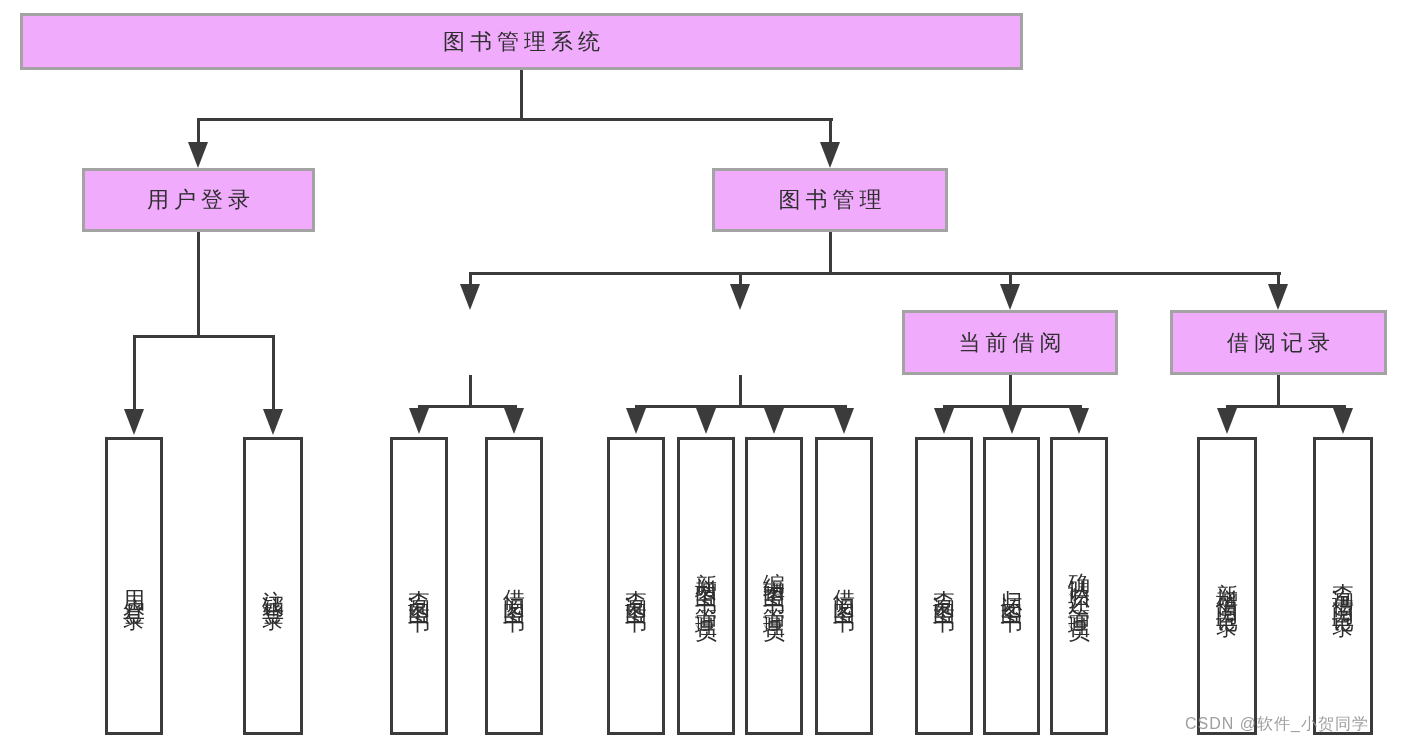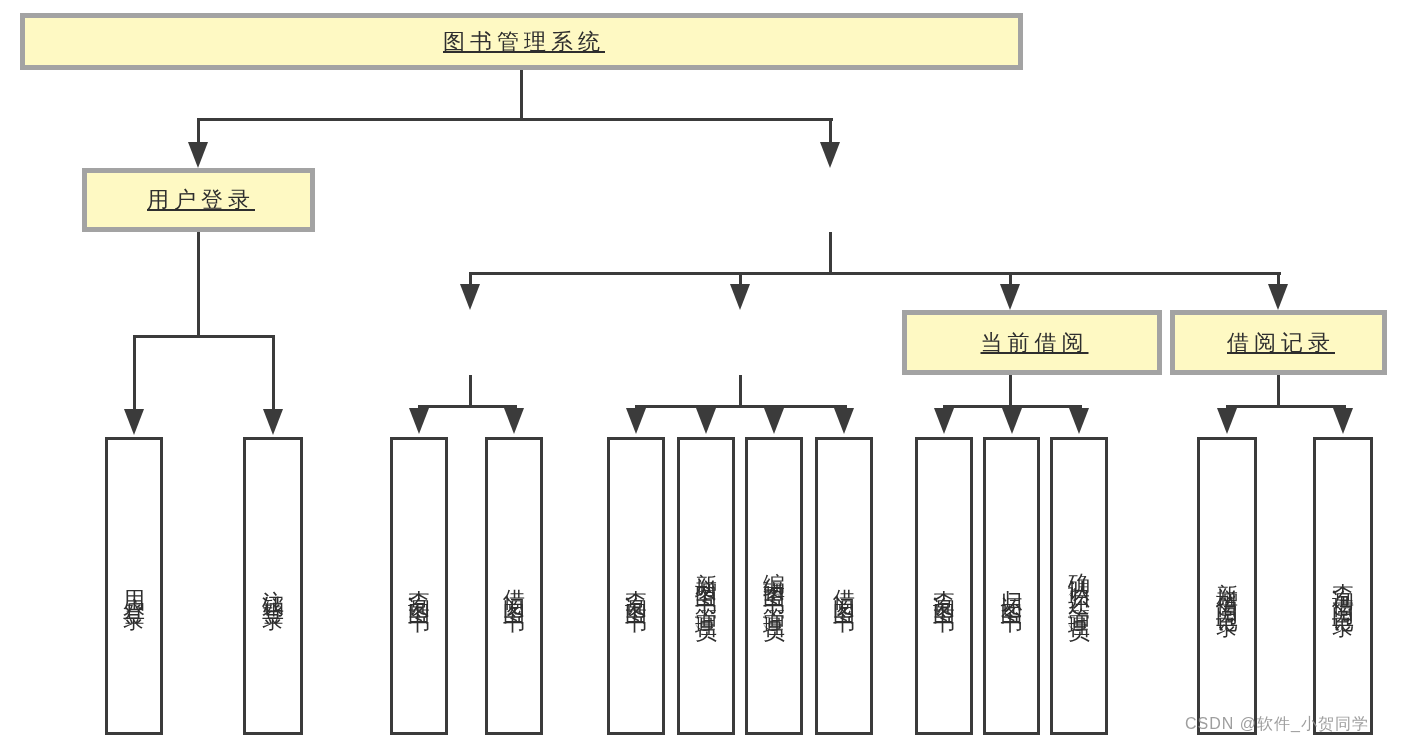--- a/index.html
+++ b/index.html
@@ -7,30 +7,29 @@
     position: relative;
     width: 1405px;
     height: 747px;
     background: #ffffff;
     font-family: "Liberation Sans", "DejaVu Sans", sans-serif;
     overflow: hidden;
   }
   .box {
     position: absolute;
     box-sizing: border-box;
-    border: 5px solid #a3a3a3;
-    background: #fef9c3;
+    border: 3px solid #a3a3a3;
+    background: #f0abfc;
     display: flex;
     align-items: center;
     justify-content: center;
     color: #2e2e2e;
     font-size: 22px;
     letter-spacing: 5px;
     white-space: nowrap;
-    text-decoration: underline;
   }
   .box .hlabel { text-indent: 5px; } 
   .leaf {
     position: absolute;
     box-sizing: border-box;
     border: 3px solid #3b3b3b;
     background: #ffffff;
     display: flex;
     align-items: center;
     justify-content: center;
@@ -70,22 +69,25 @@
 
 <div id="canvas">
 
   <div class="box" style="left:20px; top:13px; width:1003px; height:57px;">
     <span class="hlabel">图书管理系统</span>
   </div>
 
   <div class="box" style="left:82px; top:168px; width:233px; height:64px;">
     <span class="hlabel">用户登录</span>
   </div>
+  <div class="box" style="left:712px; top:168px; width:236px; height:64px;">
+    <span class="hlabel">图书管理</span>
+  </div>
 
-  <div class="box" style="left:902px; top:310px; width:260px; height:65px;">
+  <div class="box" style="left:902px; top:310px; width:216px; height:65px;">
     <span class="hlabel">当前借阅</span>
   </div>
   <div class="box" style="left:1170px; top:310px; width:217px; height:65px;justify-content:center;">
     <span class="hlabel">借阅记录</span>
   </div>
 
   <div class="leaf" style="left:105px; top:437px; width:58px; height:298px;">
     <span class="vtext">用户登录</span>
   </div>
   <div class="leaf" style="left:243px; top:437px; width:60px; height:298px;">

